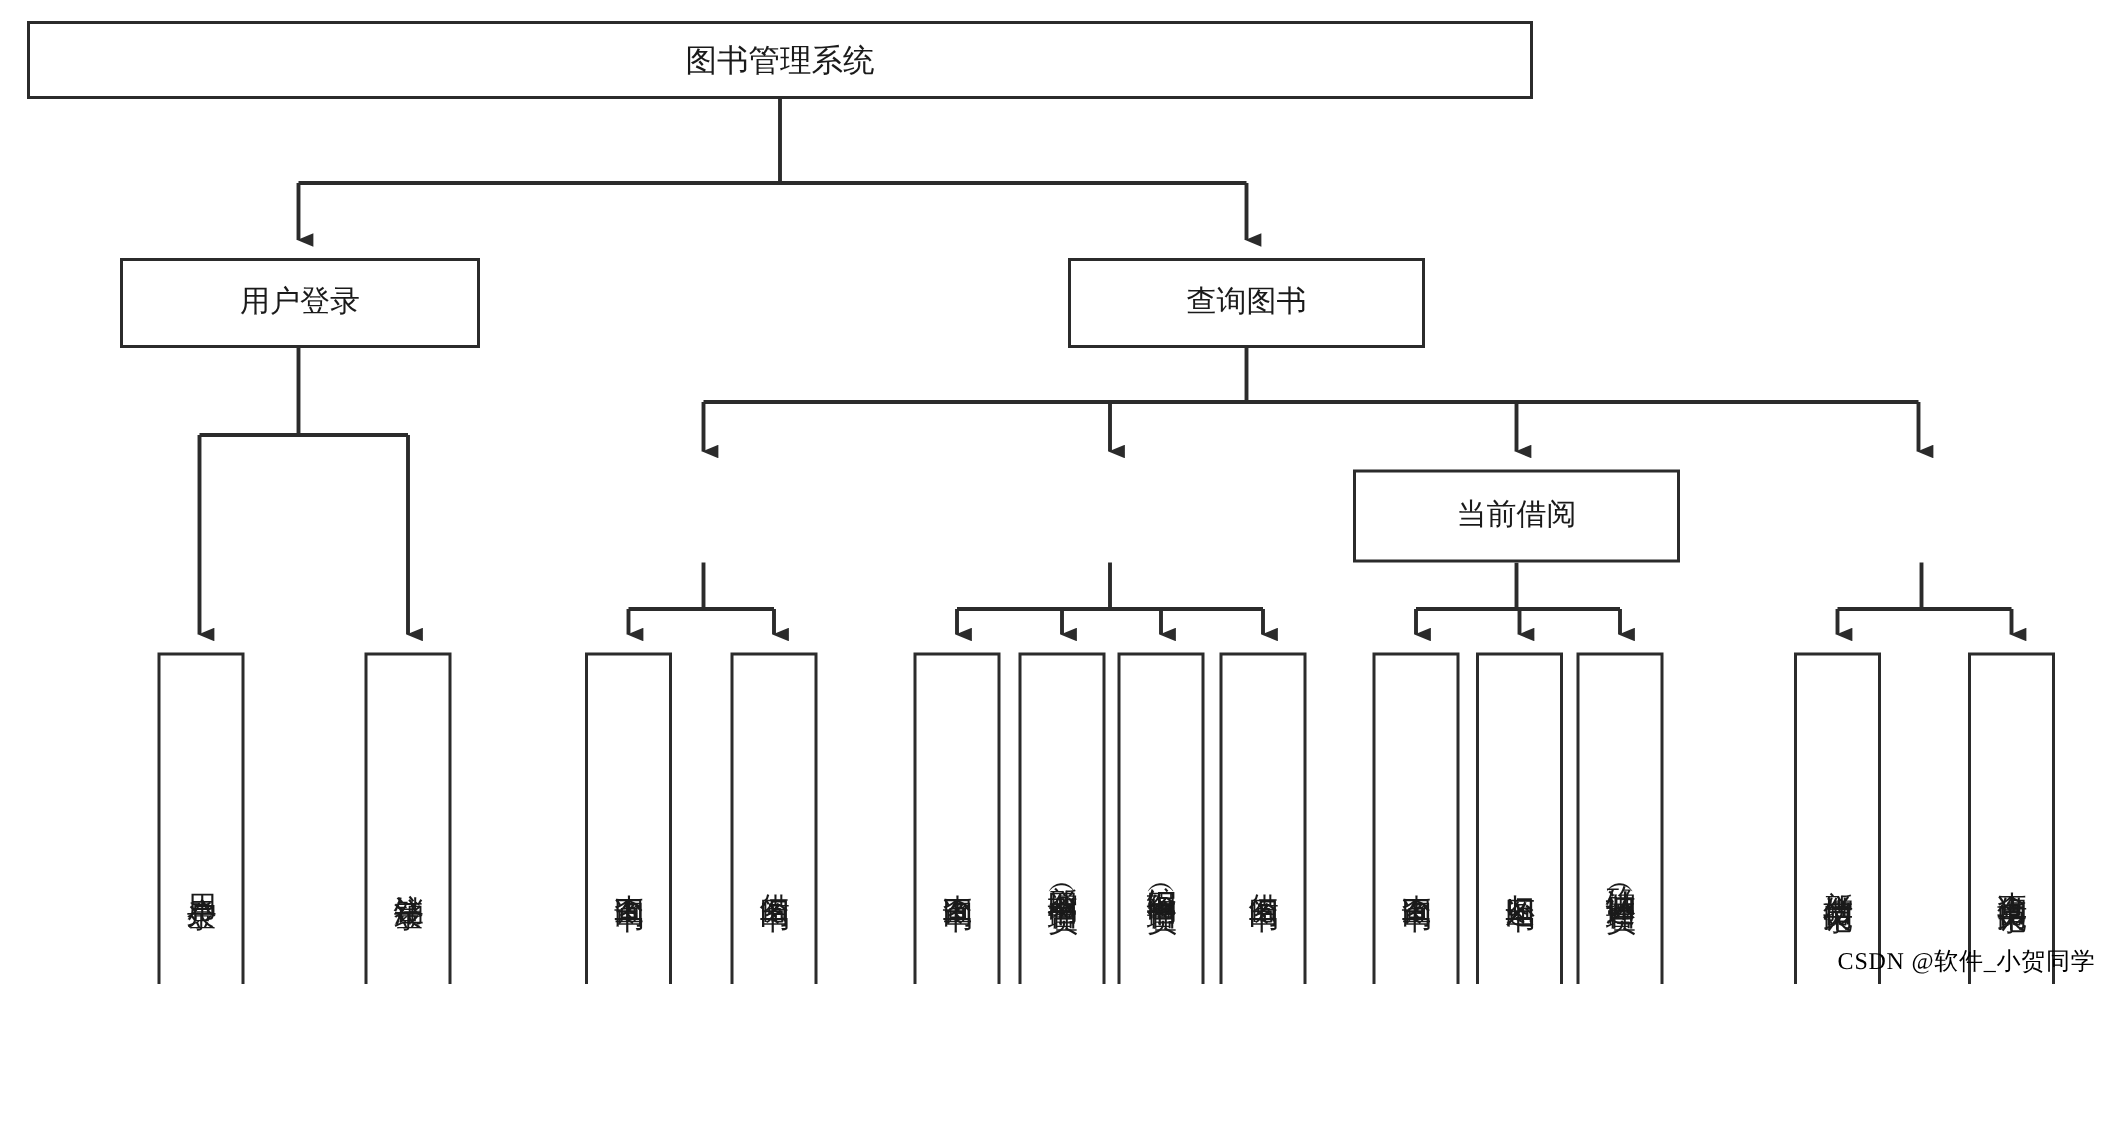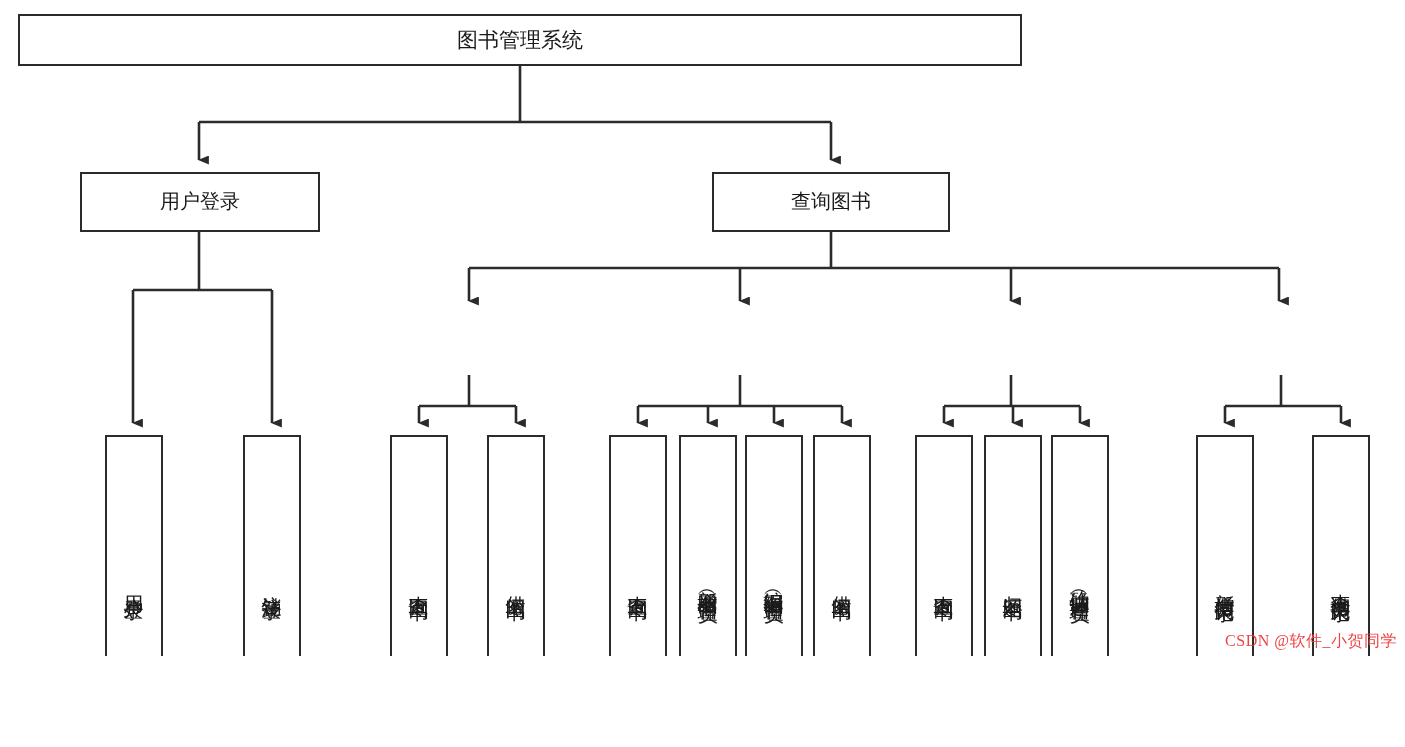--- a/index.html
+++ b/index.html
@@ -50,21 +50,21 @@
     text-orientation: upright;
     letter-spacing: 2px;
     line-height: 1;
     white-space: nowrap;
   }
   .watermark {
     position: absolute;
     right: 8px;
     bottom: 4px;
     font-size: 16px;
-    color: #ef4444;
+    color: #000000;
     white-space: nowrap;
     letter-spacing: 0.5px;
   }
 </style>
 </head>
 <body>
 
 <div id="canvas">
 
   <svg id="wires" viewBox="0 0 1405 747" xmlns="http://www.w3.org/2000/svg">
@@ -122,20 +122,23 @@
     <span class="cap">图书管理系统</span>
   </div>
 
   <div class="node node-l1" style="left:80px;top:172px;width:240px;height:60px;">
     <span class="cap">用户登录</span>
   </div>
   <div class="node node-l1" style="left:712px;top:172px;width:238px;height:60px;">
     <span class="cap">查询图书</span>
   </div>
 
+  <div class="node node-l2" style="left:902px;top:313px;width:218px;height:62px;">
+    <span class="cap">当前借阅</span>
+  </div>
 
   <div class="node node-leaf" style="left:105px;top:435px;width:58px;height:298px;">
     <span class="cap">用户登录</span>
   </div>
   <div class="node node-leaf" style="left:243px;top:435px;width:58px;height:298px;">
     <span class="cap">注销登录</span>
   </div>
   <div class="node node-leaf" style="left:390px;top:435px;width:58px;height:298px;">
     <span class="cap">查询图书</span>
   </div>

